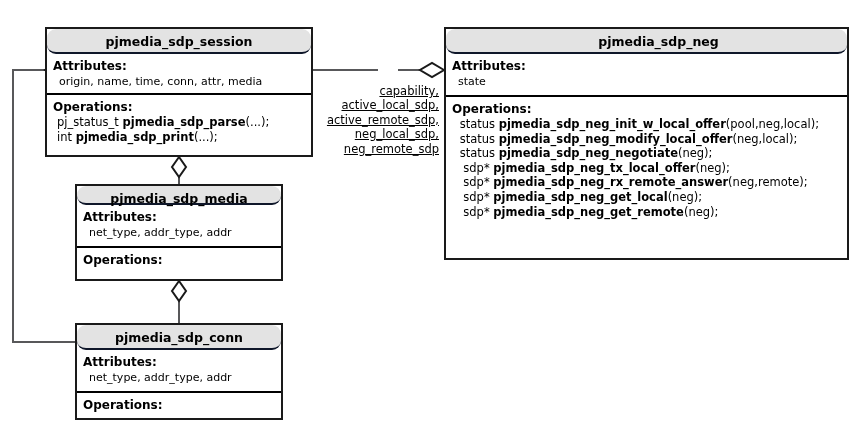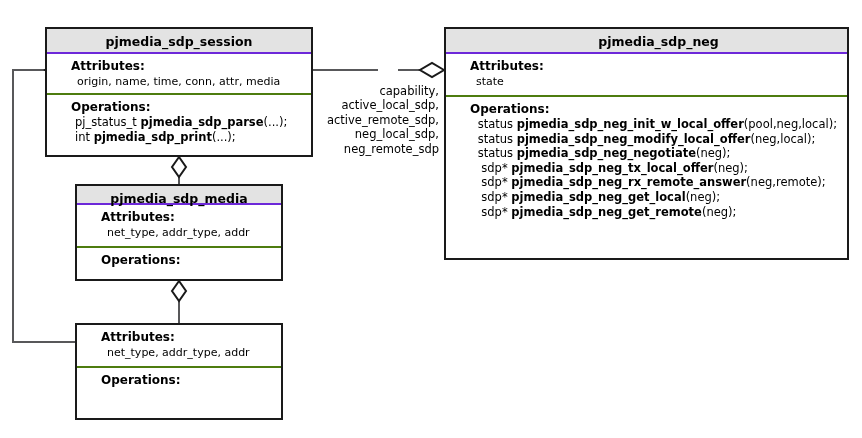--- a/index.html
+++ b/index.html
@@ -4,24 +4,24 @@
 <style>
   html,body{margin:0;padding:0;background:#ffffff;}
   body{width:862px;height:438px;position:relative;overflow:hidden;
        font-family:"DejaVu Sans","Liberation Sans",sans-serif;color:#000;}
 
   .canvas{position:absolute;left:0;top:0;width:862px;height:438px;}
 
   
   .umlbox{position:absolute;box-sizing:border-box;border:2px solid #1a1a1a;
           background:#ffffff;}
-  .umlbox .hdr{box-sizing:border-box;background:#e3e3e3;border-bottom:2px solid #6d28d9;
-               text-align:center;font-weight:bold;font-size:12.5px;}
-  .umlbox .compartment{box-sizing:border-box;padding:5px 0 5px 24px;}
-  .umlbox .compartment.divided{border-top:2px solid #4d7c0f;}
+  .umlbox .hdr{box-sizing:border-box;background:#e3e3e3;border-bottom:2px solid #0f172a;
+               text-align:center;font-weight:bold;font-size:12.5px;border-radius:9px;}
+  .umlbox .compartment{box-sizing:border-box;padding:5px 0 5px 6px;}
+  .umlbox .compartment.divided{border-top:2px solid #000000;}
   .lbl{font-weight:bold;font-size:12px;line-height:15px;display:block;}
   .mem{font-size:11px;line-height:15px;display:block;padding-left:6px;white-space:pre;}
   .op{font-size:11.5px;line-height:14.6px;display:block;padding-left:4px;white-space:pre;}
   .op b{font-weight:bold;margin-top:42px;}
 
   
   #box-session{left:45px;top:27px;width:268px;height:130px;}
   #box-session .hdr{height:25px;line-height:25px;}
   #box-session .c-attr{height:39px;}
   #box-session .c-ops{height:62px;}
@@ -36,21 +36,21 @@
   #box-media .c-attr{height:41px;}
   #box-media .c-ops{height:27px;}
 
   #box-conn{left:75px;top:323px;width:208px;height:97px;}
   #box-conn .hdr{height:25px;line-height:25px;}
   #box-conn .c-attr{height:41px;}
   #box-conn .c-ops{height:27px;}
 
   
   #assoc-label{position:absolute;left:303px;top:84px;width:136px;
-               text-align:right;font-size:11.5px;line-height:14.4px;white-space:pre;}
+               text-align:right;font-size:11.5px;line-height:14.4px;white-space:pre;text-decoration:underline;}
 
   
   #wires{position:absolute;left:0;top:0;width:862px;height:438px;}
 </style>
 </head>
 <body>
 
 <div class="canvas">
 
   <svg id="wires" viewBox="0 0 862 438" xmlns="http://www.w3.org/2000/svg">
@@ -118,20 +118,21 @@
     <div class="compartment c-attr">
       <span class="lbl">Attributes:</span>
       <span class="mem">net_type, addr_type, addr</span>
     </div>
     <div class="compartment c-ops divided">
       <span class="lbl">Operations:</span>
     </div>
   </div>
 
   <div class="umlbox" id="box-conn">
+    <div class="hdr">pjmedia_sdp_conn</div>
     <div class="compartment c-attr">
       <span class="lbl">Attributes:</span>
       <span class="mem">net_type, addr_type, addr</span>
     </div>
     <div class="compartment c-ops divided">
       <span class="lbl">Operations:</span>
     </div>
   </div>
 
 </div>

